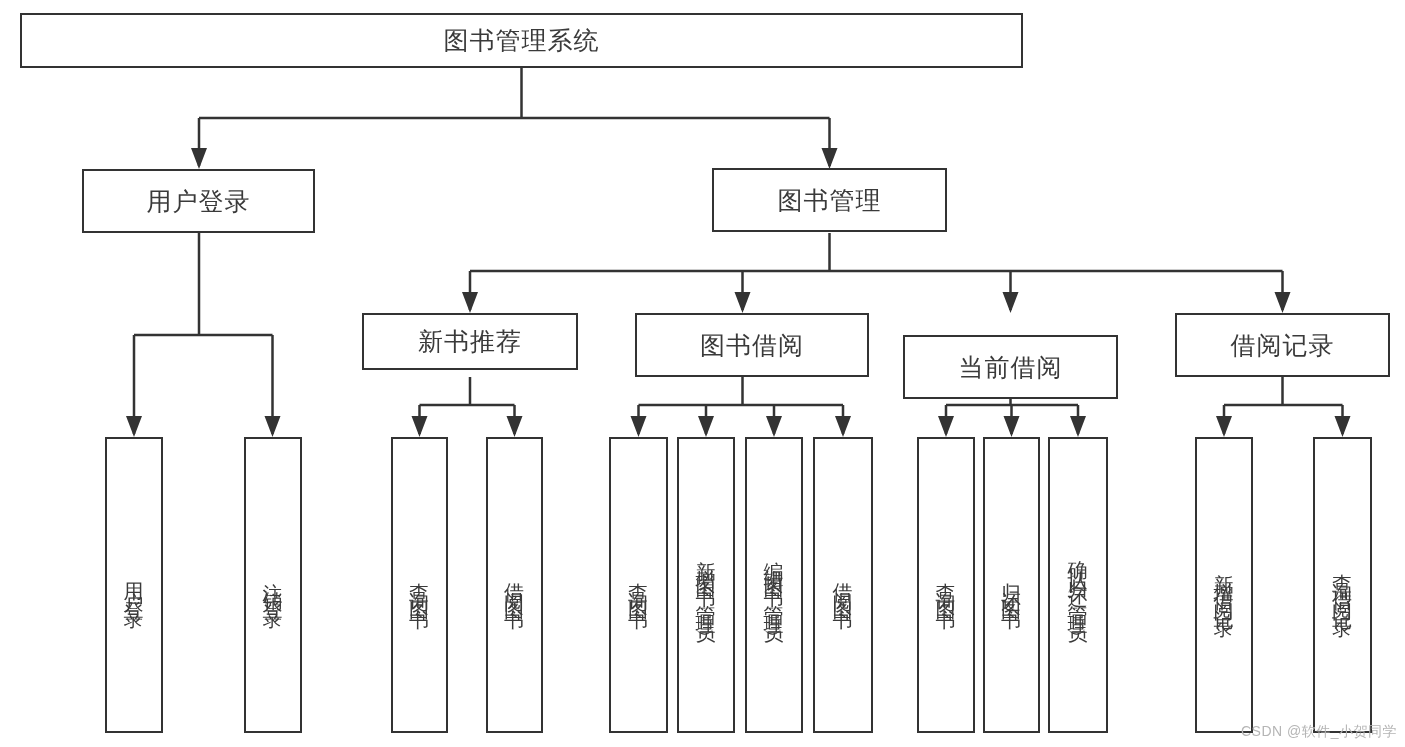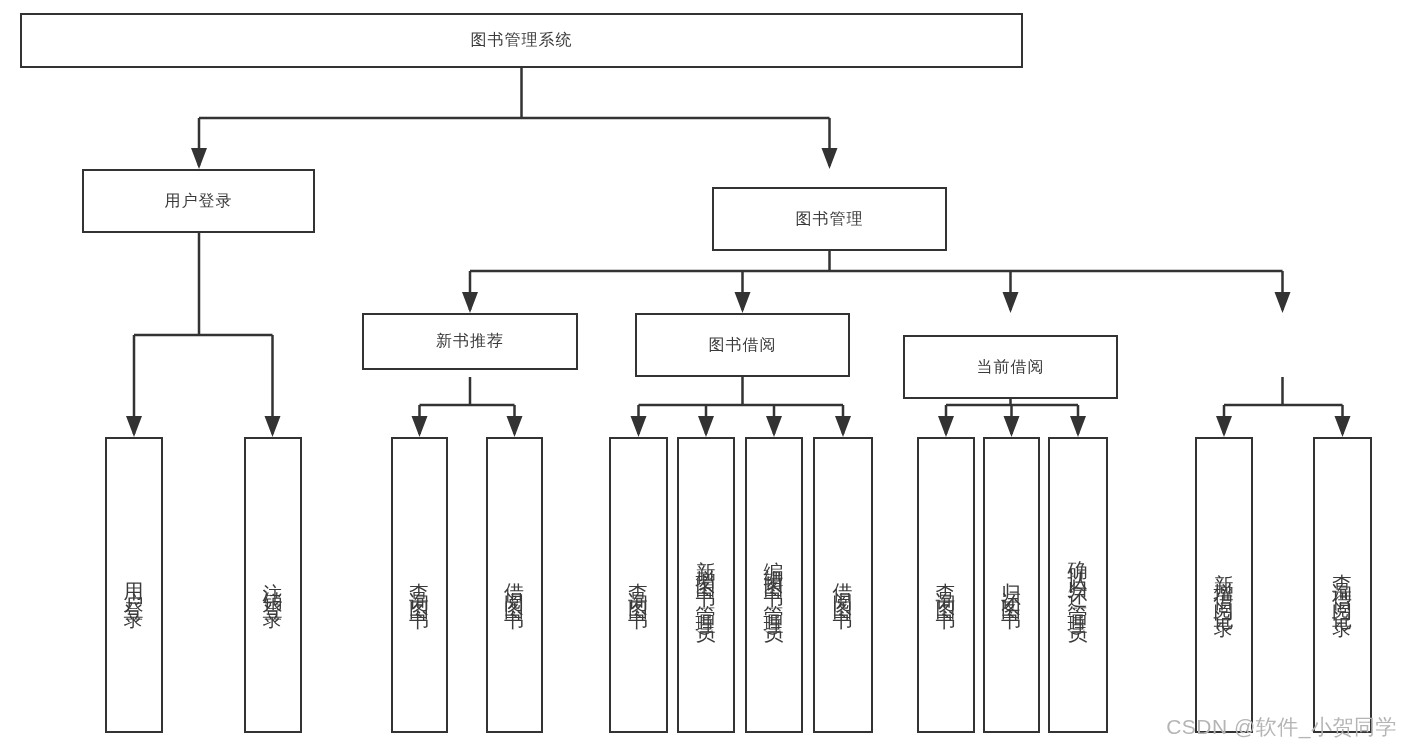--- a/index.html
+++ b/index.html
@@ -3,34 +3,34 @@
 <meta charset="utf-8">
 <style>
   html,body{margin:0;padding:0;background:#fff;}
   .stage{
     position:relative;width:1405px;height:747px;background:#ffffff;
     font-family:"Liberation Sans","DejaVu Sans",sans-serif;overflow:hidden;
   }
   .node{
     position:absolute;box-sizing:border-box;border:2.5px solid #333333;
     background:#ffffff;display:flex;align-items:center;justify-content:center;
-    color:#3a3a3a;font-size:16px;letter-spacing:1px;
+    color:#3a3a3a;font-size:25px;letter-spacing:1px;
   }
   .leaf{
     position:absolute;box-sizing:border-box;border:2.5px solid #333333;
     background:#ffffff;display:flex;align-items:center;justify-content:center;
     color:#3a3a3a;font-size:20px;
   }
   .leaf span{
     writing-mode:vertical-rl;text-orientation:mixed;
     letter-spacing:9px;line-height:1;white-space:nowrap;
   }
   svg.wires{position:absolute;left:0;top:0;}
   .watermark{
-    position:absolute;right:8px;bottom:6px;font-size:21px;color:#b5b5b5;
+    position:absolute;right:8px;bottom:6px;font-size:14px;color:#b5b5b5;
     letter-spacing:0.5px;
   }
 </style>
 </head>
 <body>
 
 <div class="stage">
 
   <svg class="wires" width="1405" height="747" viewBox="0 0 1405 747" aria-hidden="true">
     <path fill="none" stroke="#333333" stroke-width="2.5" d="
@@ -54,32 +54,35 @@
       M1224 437 L1216 416 L1232 416 Z  M1342.5 437 L1334.5 416 L1350.5 416 Z"></path>
   </svg>
 
   <div class="node" style="left:20px;top:13px;width:1003px;height:55px;">
     <span>图书管理系统</span>
   </div>
 
   <div class="node" style="left:82px;top:169px;width:233px;height:64px;">
     <span>用户登录</span>
   </div>
-  <div class="node" style="left:712px;top:187px;width:235px;height:64px;">
+  <div class="node" style="left:712px;top:168px;width:235px;height:64px;">
     <span>图书管理</span>
   </div>
 
   <div class="node" style="left:362px;top:313px;width:216px;height:57px;">
     <span>新书推荐</span>
   </div>
-  <div class="node" style="left:635px;top:313px;width:215px;height:64px;">
+  <div class="node" style="left:635px;top:313px;width:234px;height:64px;">
     <span>图书借阅</span>
   </div>
   <div class="node" style="left:903px;top:313px;width:215px;height:64px;margin-top:22px;">
     <span>当前借阅</span>
+  </div>
+  <div class="node" style="left:1175px;top:313px;width:215px;height:64px;">
+    <span>借阅记录</span>
   </div>
 
   <div class="leaf" style="left:105px;top:437px;width:58px;height:296px;">
     <span>用户登录</span>
   </div>
   <div class="leaf" style="left:244px;top:437px;width:58px;height:296px;">
     <span>注销登录</span>
   </div>
 
   <div class="leaf" style="left:391px;top:437px;width:57px;height:296px;">

